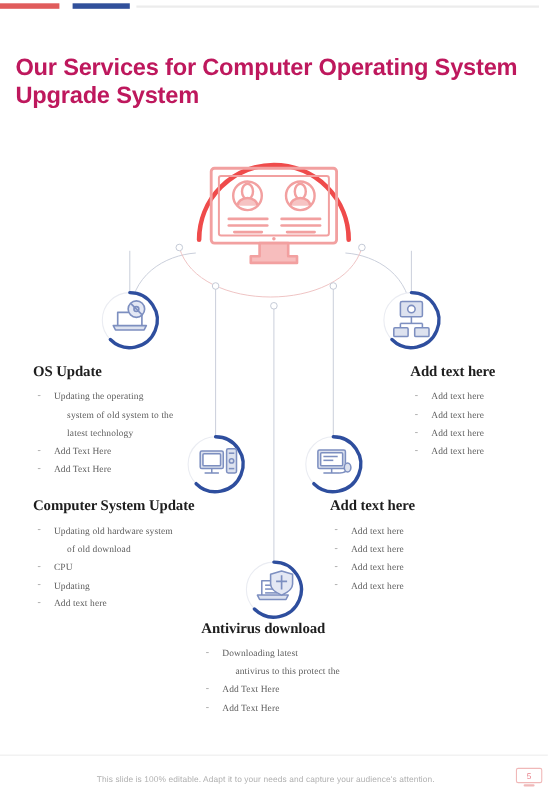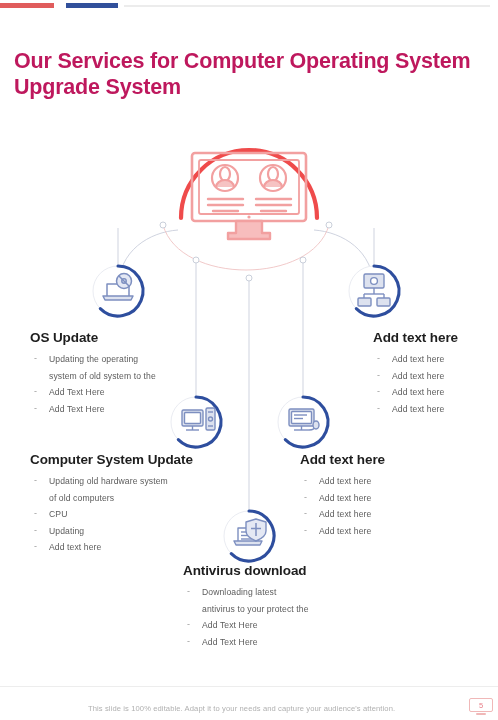--- a/index.html
+++ b/index.html
@@ -28,34 +28,34 @@
   }
   .subtitle{
     position:absolute;left:14px;top:68px;width:466px;
     font-size:8.6px;color:#8C8C8C;line-height:13px;letter-spacing:0.15px;
   }
 
   
   .diagram{position:absolute;left:0;top:100px;width:498px;height:480px;}
 
   
-  .block{position:absolute;}
+  .block{position:absolute;font-family:Liberation Serif, serif;}
   .block h3{
     margin:0 0 6px 0;font-size:13.5px;font-weight:bold;color:#1E1E1E;
     letter-spacing:-0.1px;
   }
   .block ul{margin:0;padding:0;list-style:none;}
   .block li{
     position:relative;padding-left:19px;
     font-size:8.6px;color:#5C5C5C;line-height:16.5px;letter-spacing:0.1px;
   }
   .block li .dash{
     position:absolute;left:4px;top:-1px;color:#9A9A9A;font-size:9px;
   }
-  .block li .cont{display:block;padding-left:0;}
+  .block li .cont{display:block;padding-left:0;margin-left:12px;}
 
   #blk-os{left:30px;top:330px;width:190px;}
   #blk-right1{left:373px;top:330px;width:120px;}
   #blk-csu{left:30px;top:452px;width:200px;}
   #blk-right2{left:300px;top:452px;width:120px;}
   #blk-av{left:183px;top:563px;width:200px;}
 
   
   .footline{position:absolute;left:0;top:686px;width:498px;height:1px;background:#EDEDED;}
   .footer-text{
@@ -209,60 +209,60 @@
         <line x1="241" y1="439" x2="252" y2="439"></line>
         <path d="M 256 419 L 266 422 L 266 431 q 0 6 -10 10 q -10 -4 -10 -10 L 246 422 Z" fill="#E4E8F4"></path>
         <path d="M 256 423 L 256 436 M 251 428.5 L 261 428.5" stroke-width="1.5"></path>
       </g>
     </g>
   </svg>
 
   <div class="block" id="blk-os">
     <h3>OS Update</h3>
     <ul>
-      <li><span class="dash">-</span><span>Updating the operating</span><span class="cont">system of old system to the</span></li>
+      <li><span class="dash">-</span><span>Updating the operating</span><span class="cont">system of old system to the</span><span class="cont">latest technology</span></li>
       <li><span class="dash">-</span><span>Add Text Here</span></li>
       <li><span class="dash">-</span><span>Add Text Here</span></li>
     </ul>
   </div>
 
   <div class="block" id="blk-right1">
     <h3>Add text here</h3>
     <ul>
       <li><span class="dash">-</span><span>Add text here</span></li>
       <li><span class="dash">-</span><span>Add text here</span></li>
       <li><span class="dash">-</span><span>Add text here</span></li>
       <li><span class="dash">-</span><span>Add text here</span></li>
     </ul>
   </div>
 
   <div class="block" id="blk-csu">
     <h3>Computer System Update</h3>
     <ul>
-      <li><span class="dash">-</span><span>Updating old hardware system</span><span class="cont">of old computers</span></li>
+      <li><span class="dash">-</span><span>Updating old hardware system</span><span class="cont">of old download</span></li>
       <li><span class="dash">-</span><span>CPU</span></li>
       <li><span class="dash">-</span><span>Updating</span></li>
       <li><span class="dash">-</span><span>Add text here</span></li>
     </ul>
   </div>
 
   <div class="block" id="blk-right2">
     <h3>Add text here</h3>
     <ul>
       <li><span class="dash">-</span><span>Add text here</span></li>
       <li><span class="dash">-</span><span>Add text here</span></li>
       <li><span class="dash">-</span><span>Add text here</span></li>
       <li><span class="dash">-</span><span>Add text here</span></li>
     </ul>
   </div>
 
   <div class="block" id="blk-av">
     <h3>Antivirus download</h3>
     <ul>
-      <li><span class="dash">-</span><span>Downloading latest</span><span class="cont">antivirus to your protect the</span></li>
+      <li><span class="dash">-</span><span>Downloading latest</span><span class="cont">antivirus to this protect the</span></li>
       <li><span class="dash">-</span><span>Add Text Here</span></li>
       <li><span class="dash">-</span><span>Add Text Here</span></li>
     </ul>
   </div>
 
   <div class="footline"></div>
   <div class="footer-text">This slide is 100% editable. Adapt it to your needs and capture your audience's attention.</div>
   <div class="pagebadge">
     <div class="scr">
       <span>5</span>

